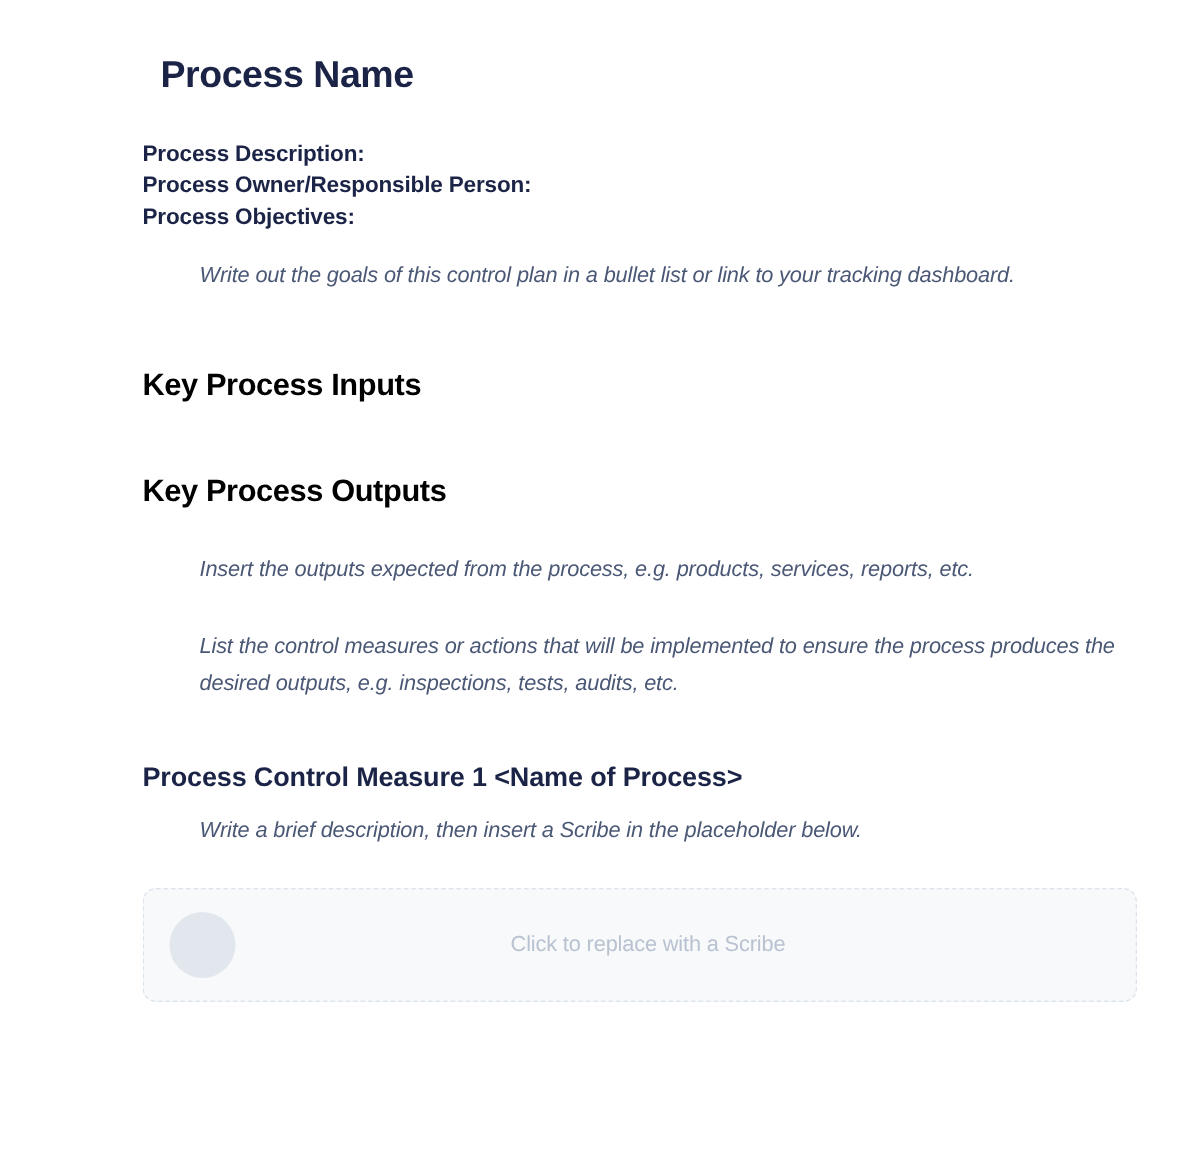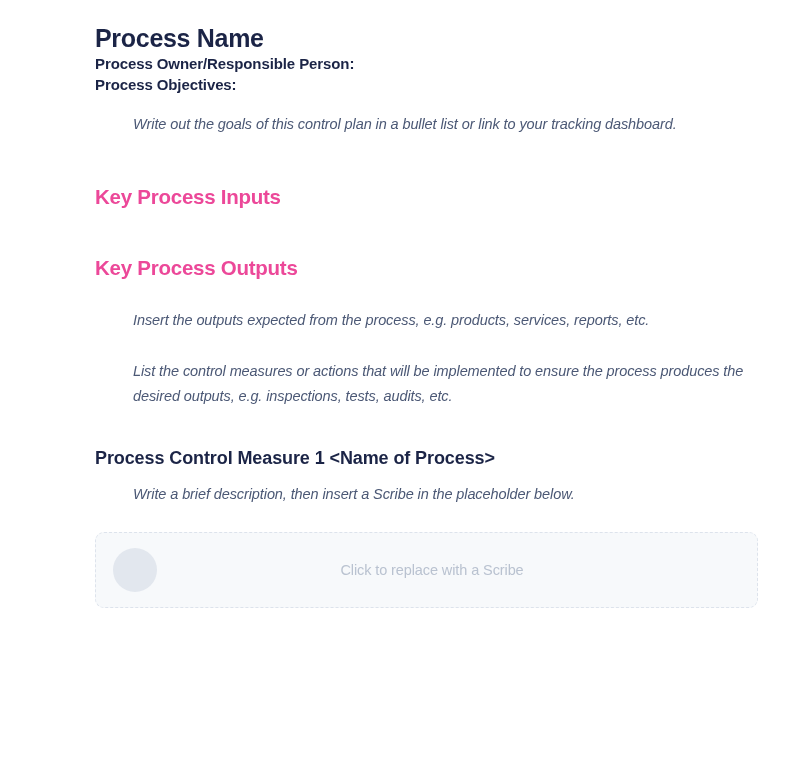--- a/index.html
+++ b/index.html
@@ -19,21 +19,21 @@
   .doc {
     padding: 0 42px 0 95px;
     width: 800px;
   }
 
   .doc-title {
     font-size: 25px;
     font-weight: bold;
     letter-spacing: -0.3px;
     color: #1b2446;
-    margin: 0;
+    margin: 12px;
     padding-top: 23px;
     line-height: 30px;
   }
 
   .field-label {
     font-size: 15px;
     font-weight: bold;
     color: #1b2446;
     line-height: 20px;
     letter-spacing: -0.1px;
@@ -47,21 +47,21 @@
     color: #4b5875;
     line-height: 25px;
     letter-spacing: -0.1px;
     max-width: 668px;
     margin-left: 38px;
   }
 
   .section-title {
     font-size: 20.5px;
     font-weight: bold;
-    color: #ec4899;
+    color: #000000;
     line-height: 26px;
     letter-spacing: -0.25px;
   }
 
   .sub-title {
     font-size: 18px;
     font-weight: bold;
     color: #1b2446;
     line-height: 22px;
     letter-spacing: -0.1px;
@@ -107,20 +107,21 @@
     pointer-events: none;
   }
 </style>
 </head>
 <body>
 
 <div class="doc">
 
   <h1 class="doc-title">Process Name</h1>
 
+  <div class="field-label first">Process Description:</div>
 
   <div class="field-label next">Process Owner/Responsible Person:</div>
 
   <div class="field-label next">Process Objectives:</div>
 
   <div class="note gap-note-after-labels">Write out the goals of this control plan in a bullet list or link to your tracking dashboard.</div>
 
   <div class="section-title sec-1">Key Process Inputs</div>
 
 

